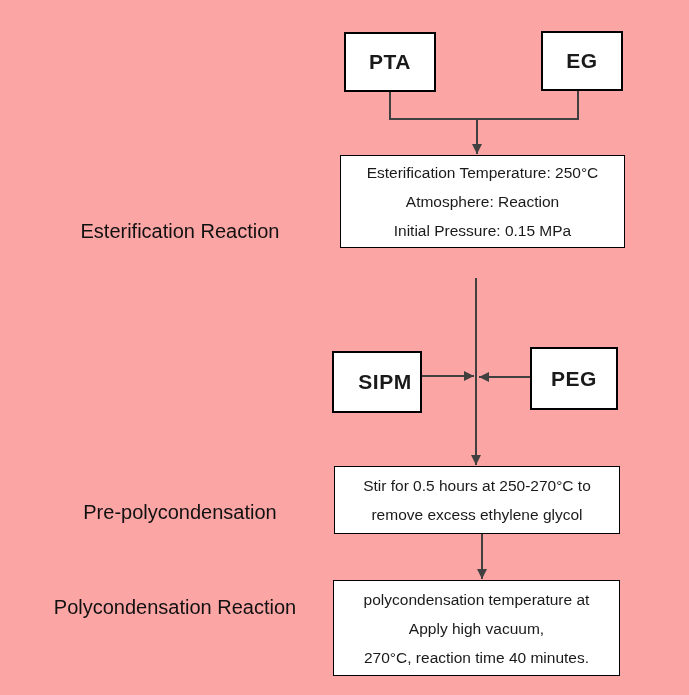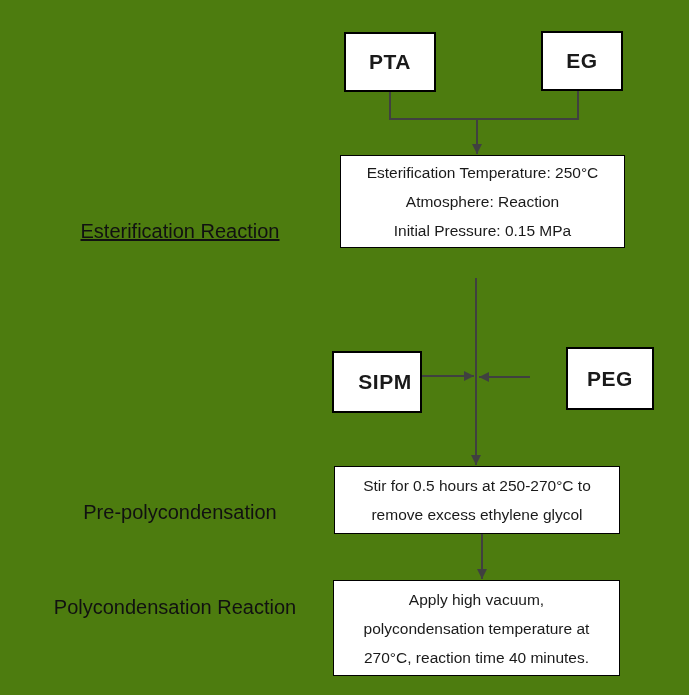--- a/index.html
+++ b/index.html
@@ -6,21 +6,21 @@
     margin: 0;
     padding: 0;
     background: #ffffff;
     font-family: "Liberation Sans", sans-serif;
     color: #1a1a1a;
   }
   .canvas {
     position: relative;
     width: 689px;
     height: 695px;
-    background: #4d7c0f;
+    background: #fca5a5;
     overflow: hidden;
   }
   .connectors {
     position: absolute;
     left: 0;
     top: 0;
     pointer-events: none;
   }
   .node {
     position: absolute;
@@ -44,32 +44,32 @@
     font-weight: 400;
   }
   .node.big .line {
     line-height: 29px;
     white-space: nowrap;
   }
   .box-pta     { left: 344px; top: 32px;  width: 92px;  height: 60px; }
   .box-eg      { left: 541px; top: 31px;  width: 82px;  height: 60px; }
   .box-ester   { left: 340px; top: 155px; width: 285px; height: 93px; }
   .box-sipm    { left: 332px; top: 351px; width: 90px;  height: 62px; padding-left: 16px; }
-  .box-peg     { left: 530px; top: 347px; width: 88px;  height: 63px; margin-left: 36px; }
+  .box-peg     { left: 530px; top: 347px; width: 88px;  height: 63px; }
   .box-prepoly { left: 334px; top: 466px; width: 286px; height: 68px; }
   .box-final   { left: 333px; top: 580px; width: 287px; height: 96px; }
   .stage-label {
     position: absolute;
     width: 310px;
     text-align: center;
     font-size: 20px;
     color: #111111;
     white-space: nowrap;
   }
-  .label-ester   { left: 25px; top: 220px; text-decoration: underline; }
+  .label-ester   { left: 25px; top: 220px; }
   .label-prepoly { left: 25px; top: 501px; }
   .label-final   { left: 20px; top: 596px; }
 </style>
 </head>
 <body>
 
 <div class="canvas">
 
   <svg class="connectors" width="689" height="695" viewBox="0 0 689 695">
     <defs>
@@ -108,22 +108,22 @@
   <div class="node small box-peg">
     <span>PEG</span>
   </div>
 
   <div class="node big box-prepoly">
     <div class="line">Stir for 0.5 hours at 250-270°C to</div>
     <div class="line">remove excess ethylene glycol</div>
   </div>
 
   <div class="node big box-final">
+    <div class="line">polycondensation temperature at</div>
     <div class="line">Apply high vacuum,</div>
-    <div class="line">polycondensation temperature at</div>
     <div class="line">270°C, reaction time 40 minutes.</div>
   </div>
 
   <div class="stage-label label-ester">Esterification Reaction</div>
 
   <div class="stage-label label-prepoly">Pre-polycondensation</div>
 
   <div class="stage-label label-final">Polycondensation Reaction</div>
 
 </div>

